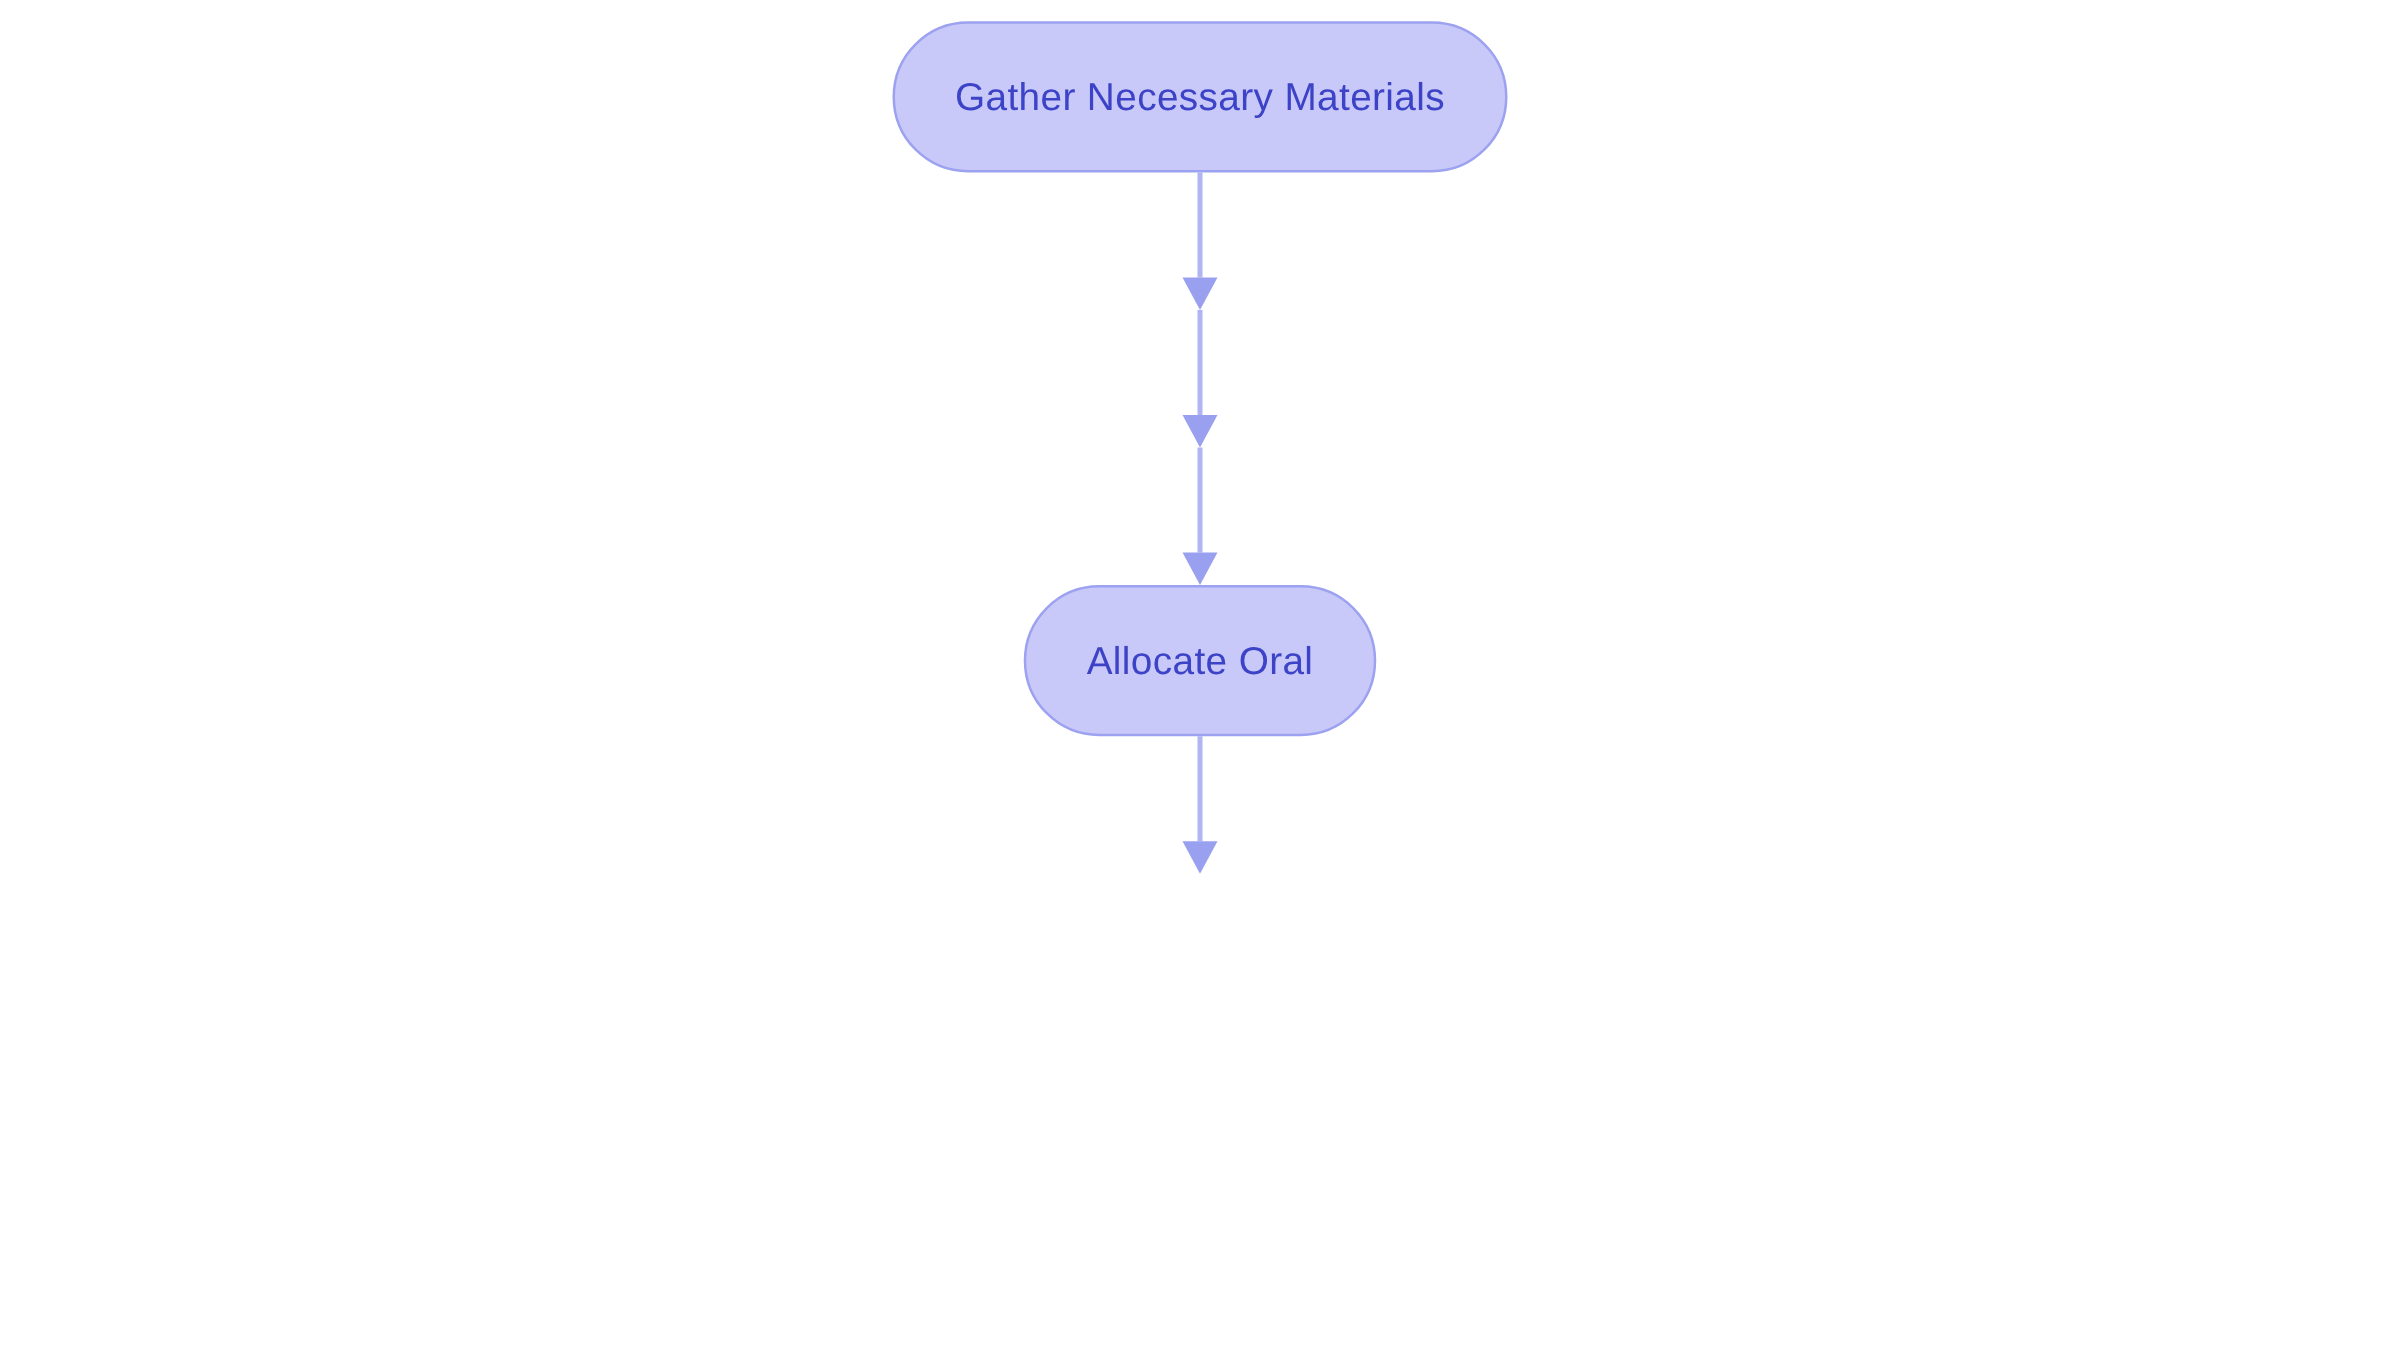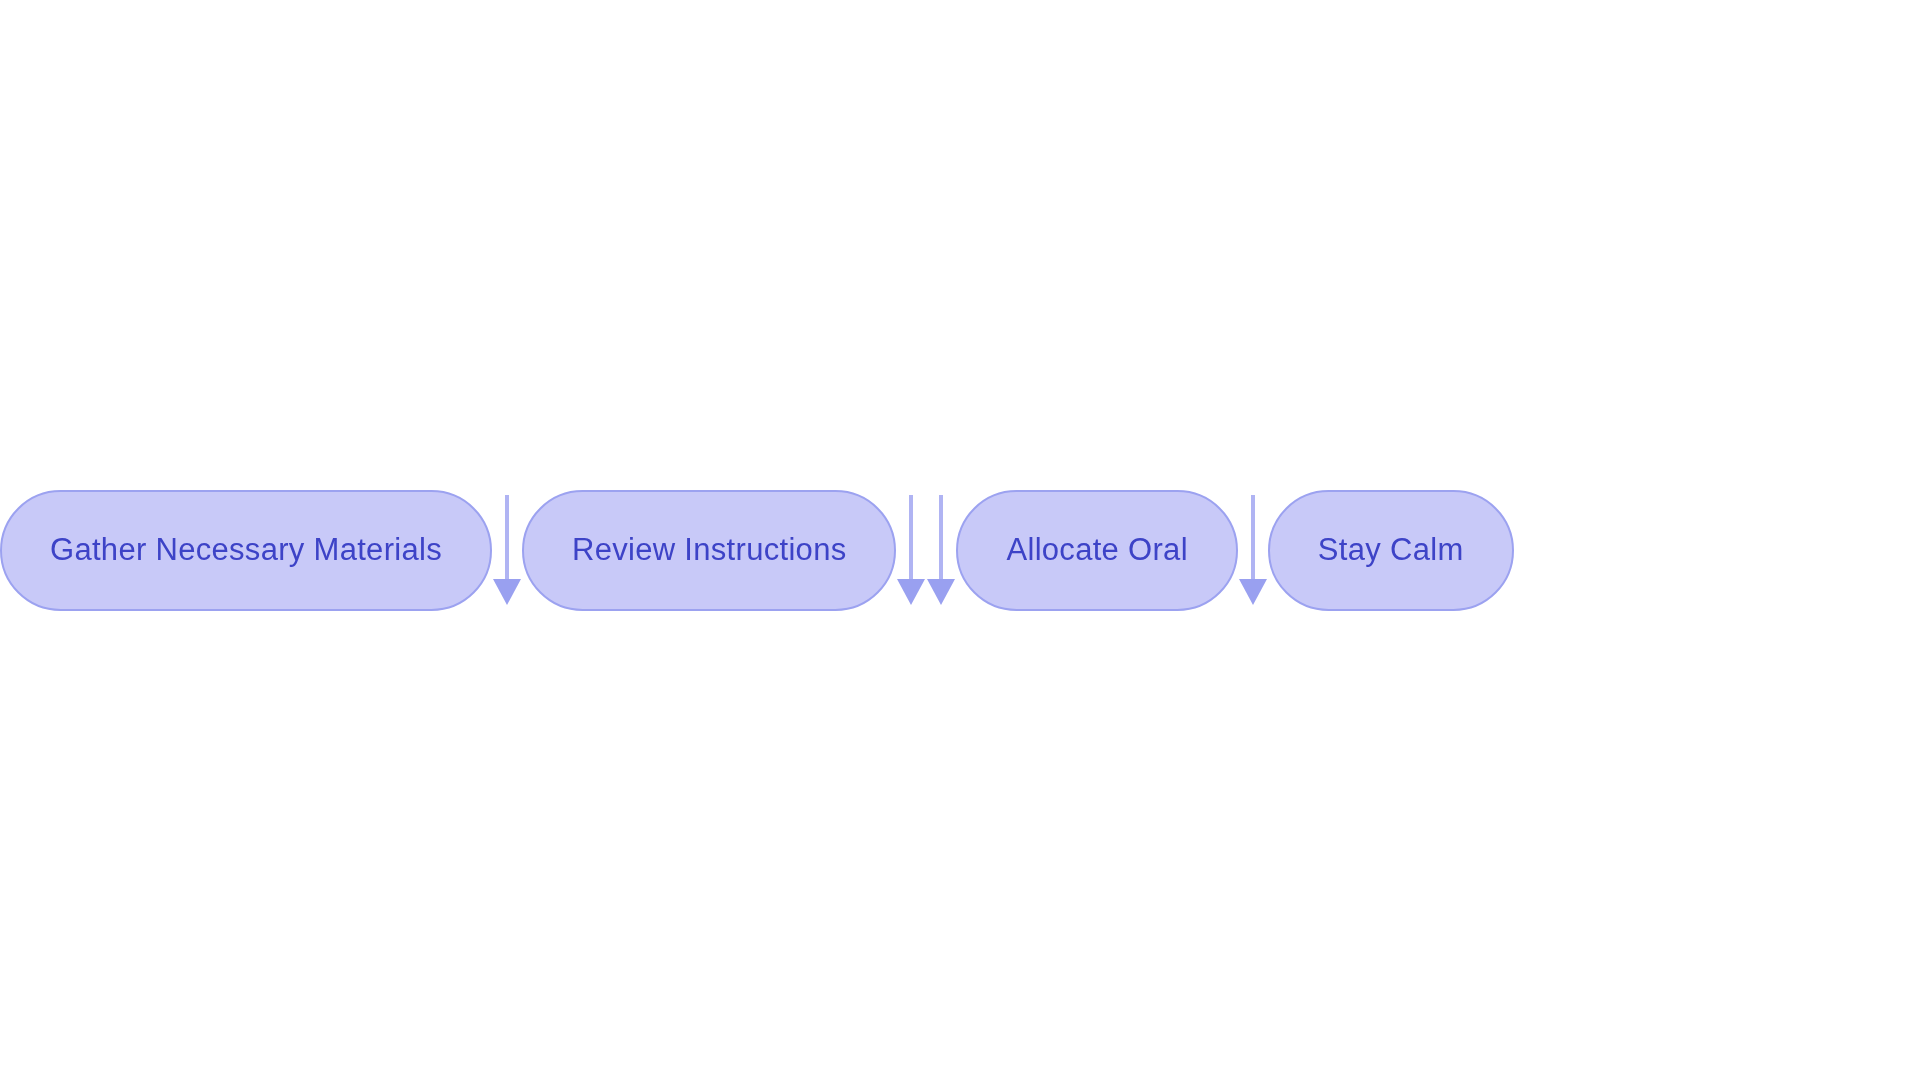--- a/index.html
+++ b/index.html
@@ -7,21 +7,21 @@
     padding: 0;
     background: #ffffff;
     font-family: "Liberation Sans", sans-serif;
   }
   .canvas {
     position: relative;
     width: 1920px;
     height: 1083px;
     background: #ffffff;
     display: flex;
-    flex-direction: row;
+    flex-direction: column;
     align-items: center;
     padding-top: 17px;
     box-sizing: border-box;
     overflow: hidden;
   }
   .node {
     box-sizing: border-box;
     height: 121px;
     min-width: 230px;
     padding: 0 48px;
@@ -65,23 +65,20 @@
 
   <div class="node">
     <span>Gather Necessary Materials</span>
   </div>
 
   <div class="connector">
     <div class="line"></div>
     <div class="head"></div>
   </div>
 
-  <div class="node">
-    <span>Review Instructions</span>
-  </div>
 
   <div class="connector">
     <div class="line"></div>
     <div class="head"></div>
   </div>
 
 
   <div class="connector">
     <div class="line"></div>
     <div class="head"></div>
@@ -89,17 +86,14 @@
 
   <div class="node">
     <span>Allocate Oral</span>
   </div>
 
   <div class="connector">
     <div class="line"></div>
     <div class="head"></div>
   </div>
 
-  <div class="node">
-    <span>Stay Calm</span>
-  </div>
 
 </div>
 
 </body></html>

